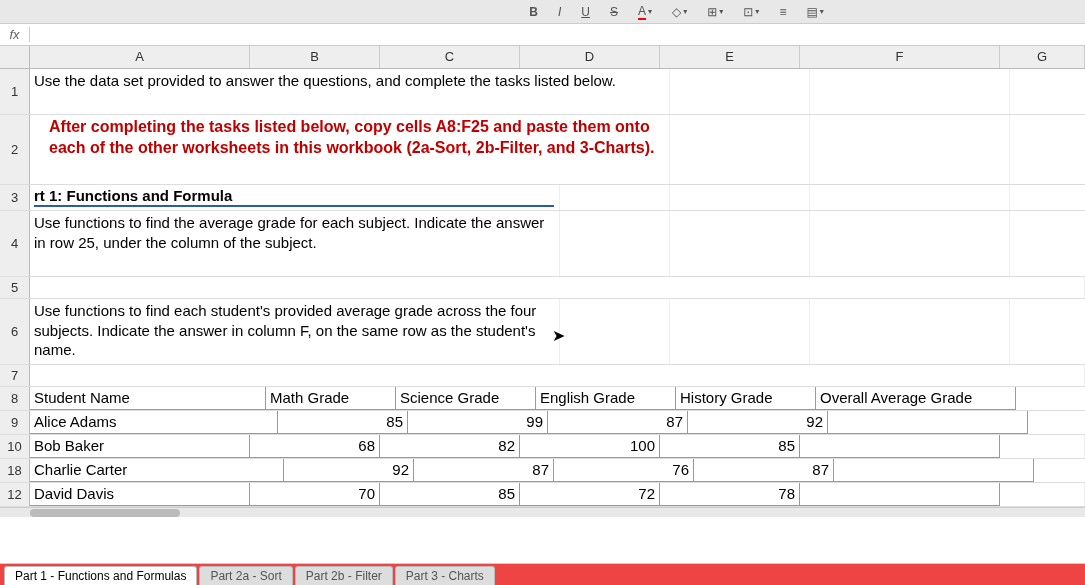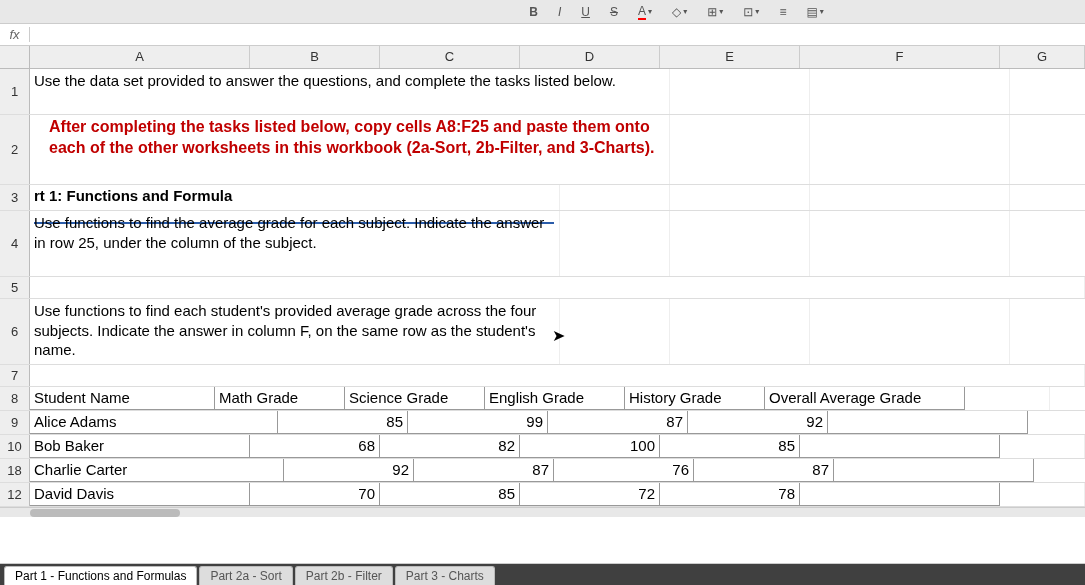--- a/index.html
+++ b/index.html
@@ -124,21 +124,21 @@
   }
   .red-bold {
     color: #c00000;
     font-weight: bold;
     margin-left: 15px;
   }
   .section-heading {
     font-weight: bold;
     border-bottom: 2px solid #2a5caa;
     display: inline-block;
-    padding-bottom: 18px;
+    padding-bottom: 1px;
   }
   .data-cell {
     border-right: 1px solid #999;
     border-bottom: 1px solid #999;
     text-align: right;
   }
   .data-cell.left {
     text-align: left;
   }
   .hdr-cell {
@@ -156,21 +156,21 @@
     padding-left: 30px;
   }
   .sb-thumb {
     height: 8px;
     width: 150px;
     background: #bbb;
     border-radius: 4px;
   }
   .sheet-tabs {
     height: 22px;
-    background: #404040;
+    background: #ef4444;
     display: flex;
     align-items: flex-end;
     padding-left: 4px;
     border-top: 1px solid #ccc;
     font-size: 12px;
   }
   .tab {
     padding: 2px 10px;
     border: 1px solid #bbb;
     border-bottom: none;
@@ -314,21 +314,21 @@
       <div class="cell" style="width:85px"></div>
     </div>
 
     <div class="row" style="height:22px">
       <div class="rh">7</div>
       <div class="cell" style="width:1055px"></div>
     </div>
 
     <div class="row" style="height:24px">
       <div class="rh">8</div>
-      <div class="cell hdr-cell" style="width:185px">Student Name</div>
+      <div class="cell hdr-cell" style="width:236px">Student Name</div>
       <div class="cell hdr-cell" style="width:130px">Math Grade</div>
       <div class="cell hdr-cell" style="width:140px">Science Grade</div>
       <div class="cell hdr-cell" style="width:140px">English Grade</div>
       <div class="cell hdr-cell" style="width:140px">History Grade</div>
       <div class="cell hdr-cell" style="width:200px">Overall Average Grade</div>
       <div class="cell" style="width:85px"></div>
     </div>
 
     <div class="row" style="height:24px">
       <div class="rh">9</div>

